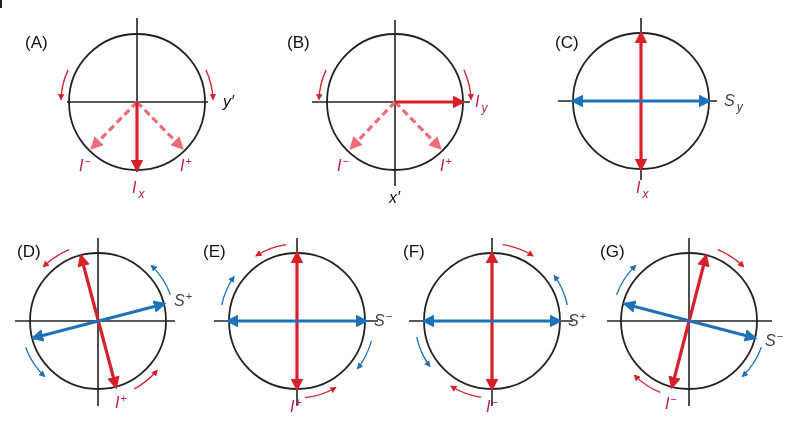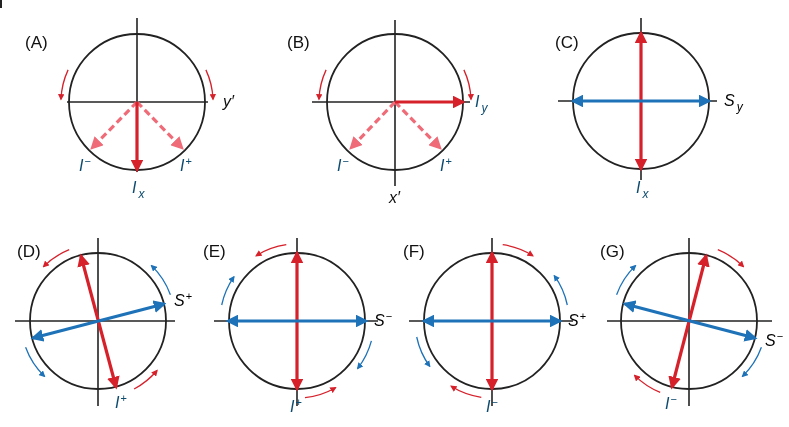--- a/index.html
+++ b/index.html
@@ -4,22 +4,22 @@
 <style>
   html, body { margin: 0; padding: 0; background: #ffffff; }
   body { width: 789px; height: 427px; position: relative; overflow: hidden;
          font-family: "Liberation Sans", sans-serif; }
   #stage { position: absolute; left: 0; top: 0; width: 789px; height: 427px; }
   .corner-mark { position: absolute; left: 0; top: 0; width: 2px; height: 8px; background: #222; }
   .panel-label { position: absolute; font-family: "Liberation Sans", sans-serif; font-size: 17px; color: #111; }
   .lbl { position: absolute; font-family: "Liberation Sans", sans-serif; font-style: italic; font-size: 16px; line-height: 16px; white-space: nowrap; }
   .lbl .sub { font-size: 12px; position: relative; top: 5px; margin-left: 2px; font-style: italic; }
   .lbl .sup { font-size: 11px; position: relative; top: -6px; margin-left: 1px; font-style: normal; }
-  .red { color: #0c4a6e; }
-  .blue { color: #000000; }
+  .red { color: #be185d; }
+  .blue { color: #404040; }
   .black { color: #111; }
 </style>
 </head>
 <body>
 
 <div id="stage">
   <div class="corner-mark"></div>
   <svg id="diagram-svg" width="789" height="427" viewBox="0 0 789 427" xmlns="http://www.w3.org/2000/svg" style="position:absolute;left:0;top:0;">
     <defs>
         <marker id="mk-axis-end" viewBox="0 0 10 10" refX="8" refY="5" markerWidth="4" markerHeight="4" orient="auto-start-reverse">

